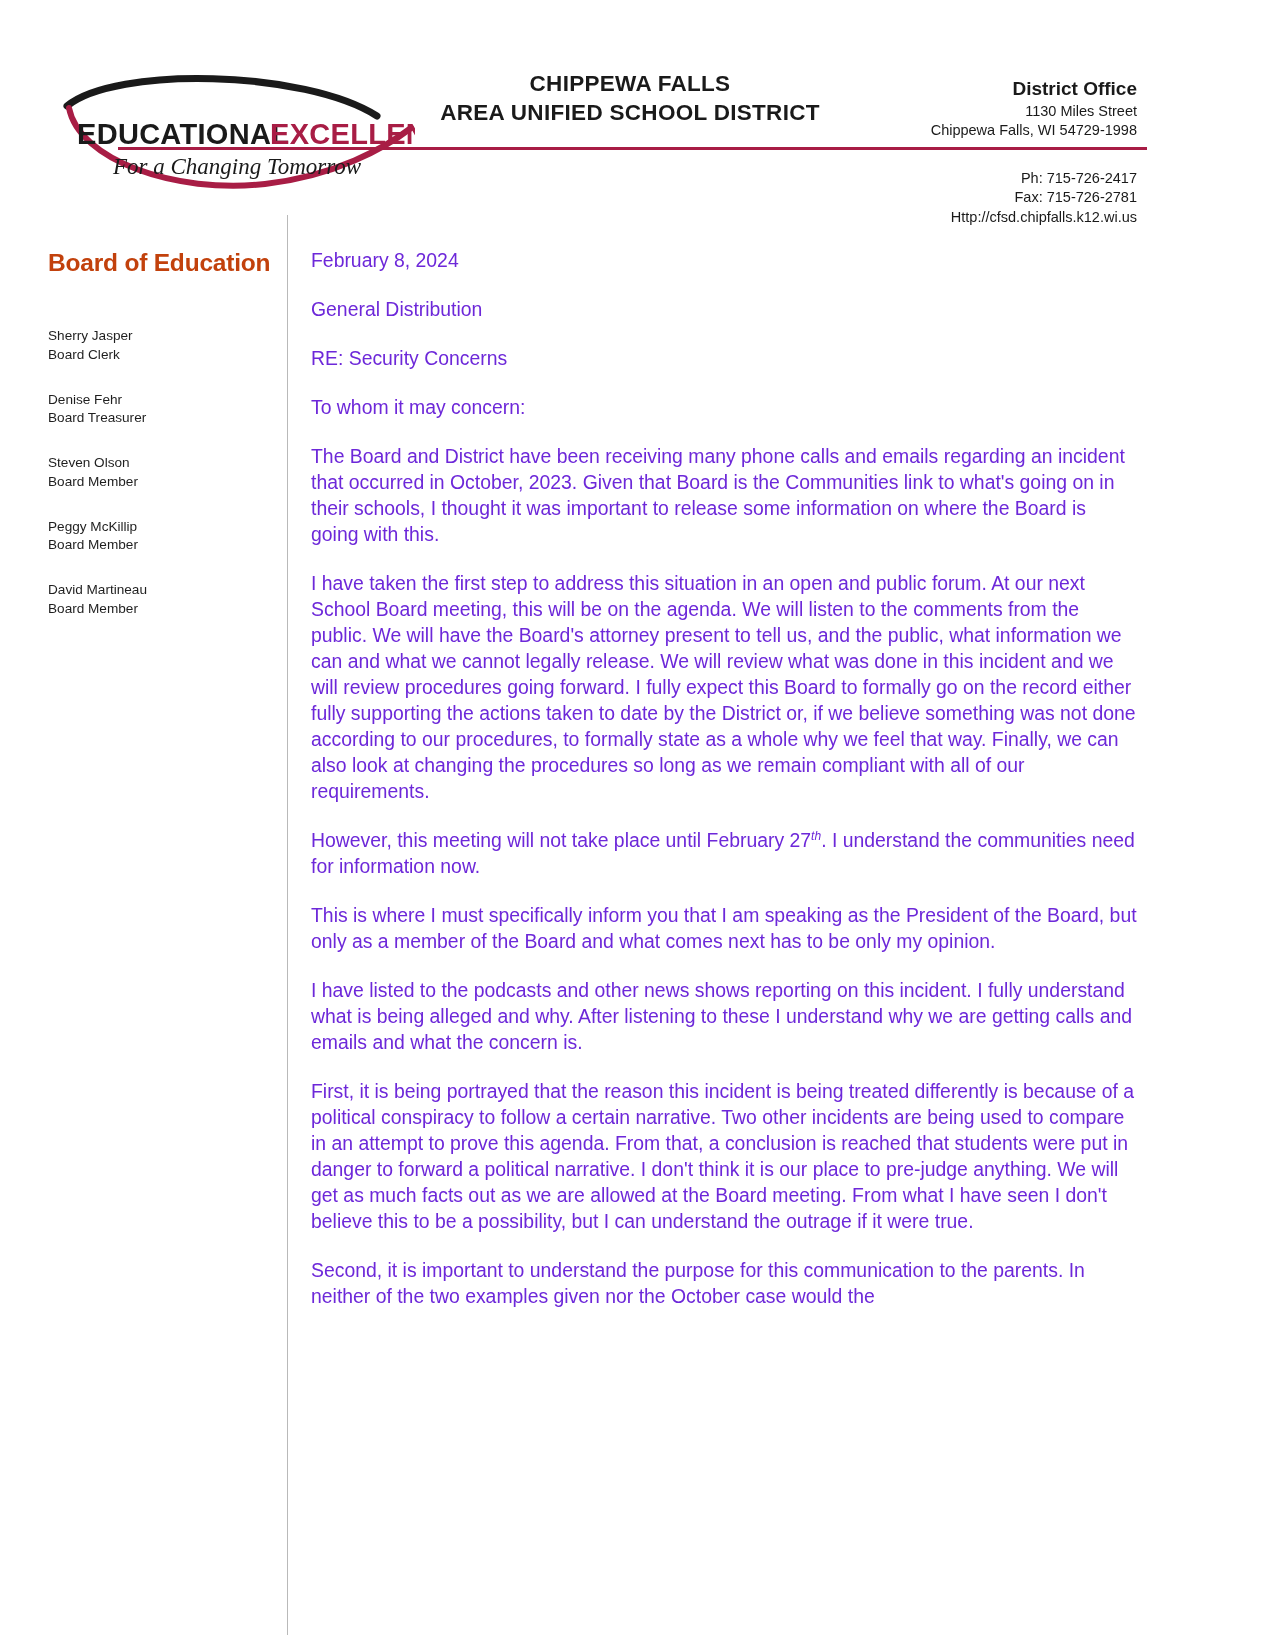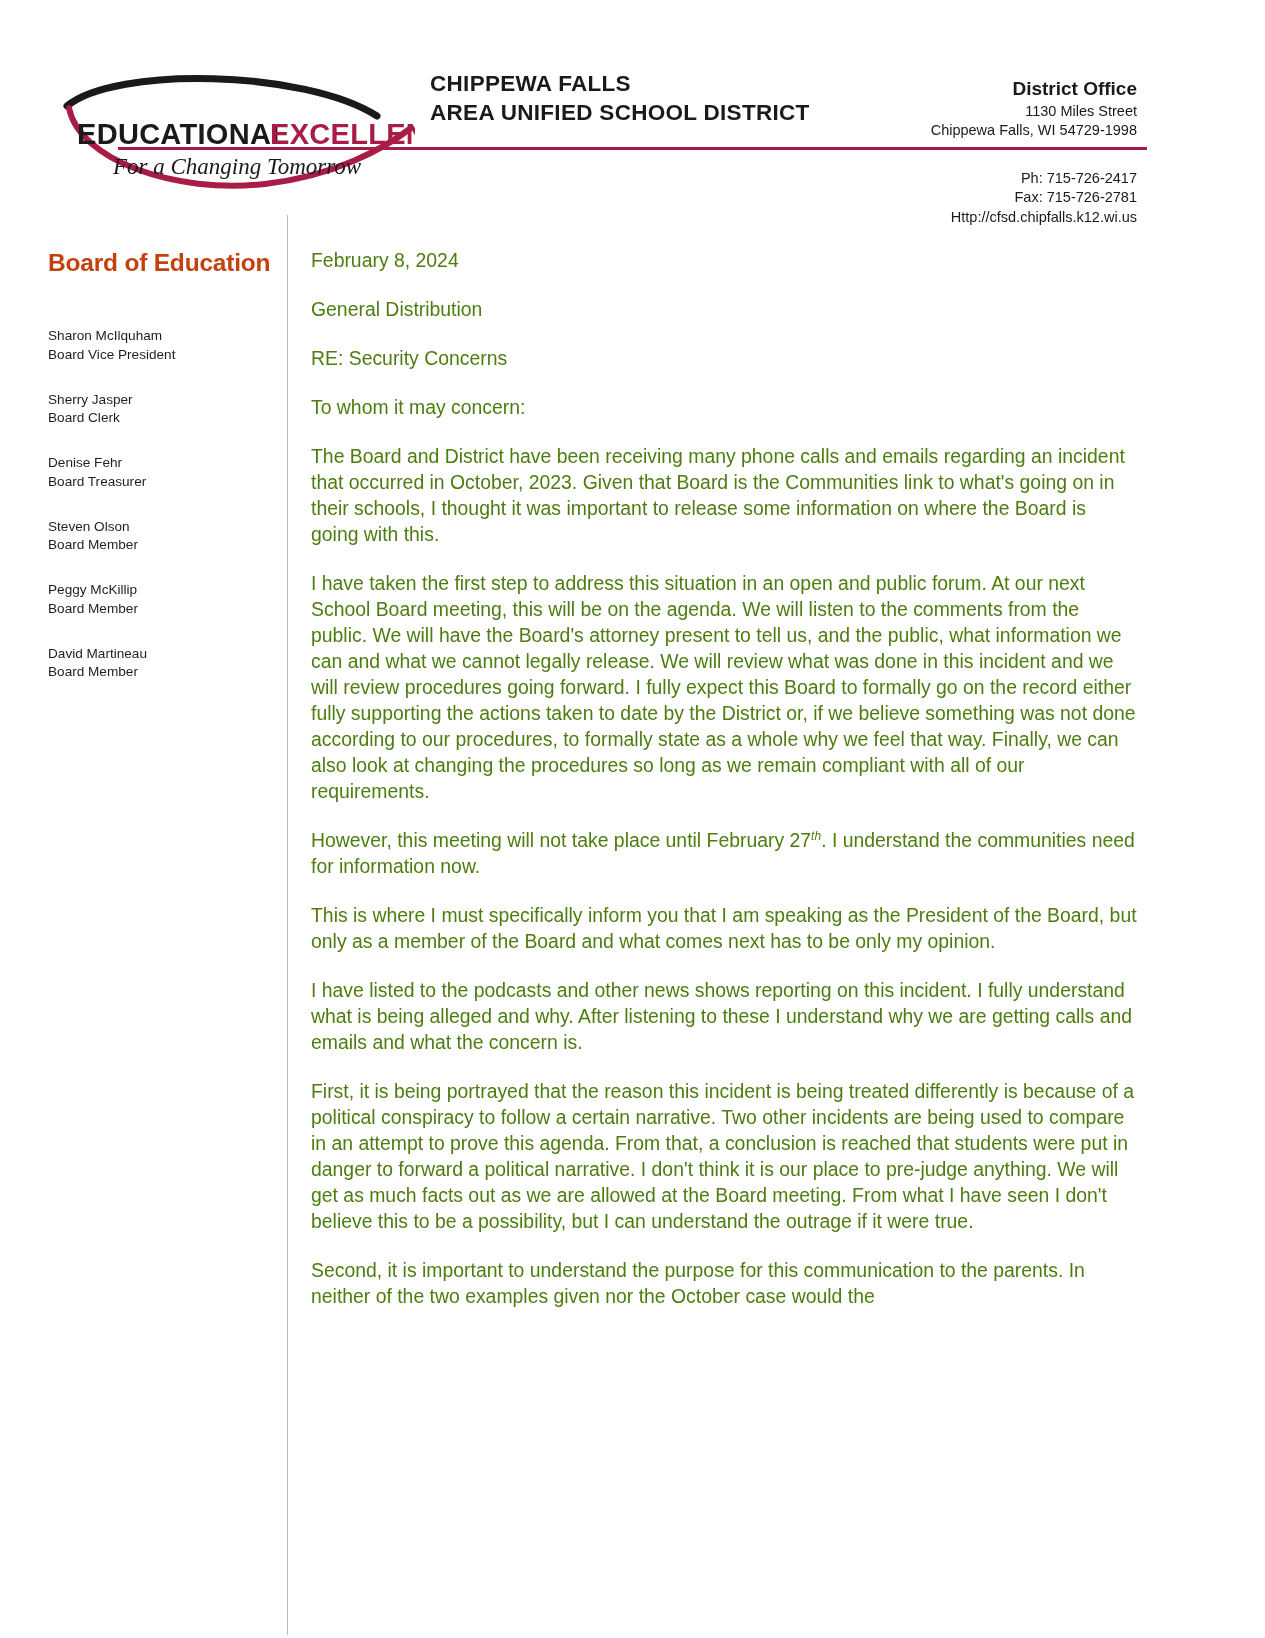--- a/index.html
+++ b/index.html
@@ -31,21 +31,21 @@
     width: 360px;
     height: 125px;
   }
   .logo-svg { display: block; }
 
   .district-title {
     position: absolute;
     left: 430px;
     top: 70px;
     width: 400px;
-    text-align: left;
+    text-align: center;
     font-weight: bold;
     font-size: 22.5px;
     letter-spacing: 0.3px;
     line-height: 1.28;
     color: #1a1a1a;
   }
   .district-title .line2 { white-space: nowrap; }
 
   .address-block {
     position: absolute;
@@ -106,21 +106,21 @@
   .member .m-role { display: block; }
 
   
   .letter {
     flex: 1;
     padding-top: 32px;
     padding-left: 23px;
     padding-right: 128px;
     font-size: 19.4px;
     line-height: 1.34;
-    color: #4d7c0f;
+    color: #6d28d9;
   }
   .letter-date {
     margin: 0 0 74px 0;
   }
   .letter p {
     margin: 0 0 23px 0;
   }
   sup {
     font-size: 0.62em;
     vertical-align: super;
@@ -160,24 +160,20 @@
   <div class="header-rule"></div>
 </div>
 
 <div class="content">
   <div class="vdivider"></div>
 
   <aside class="sidebar">
     <h2 class="sidebar-heading">Board of Education</h2>
 
     <div class="member">
-      <span class="m-name">Sharon McIlquham</span>
-      <span class="m-role">Board Vice President</span>
-    </div>
-    <div class="member">
       <span class="m-name">Sherry Jasper</span>
       <span class="m-role">Board Clerk</span>
     </div>
     <div class="member">
       <span class="m-name">Denise Fehr</span>
       <span class="m-role">Board Treasurer</span>
     </div>
     <div class="member">
       <span class="m-name">Steven Olson</span>
       <span class="m-role">Board Member</span>

